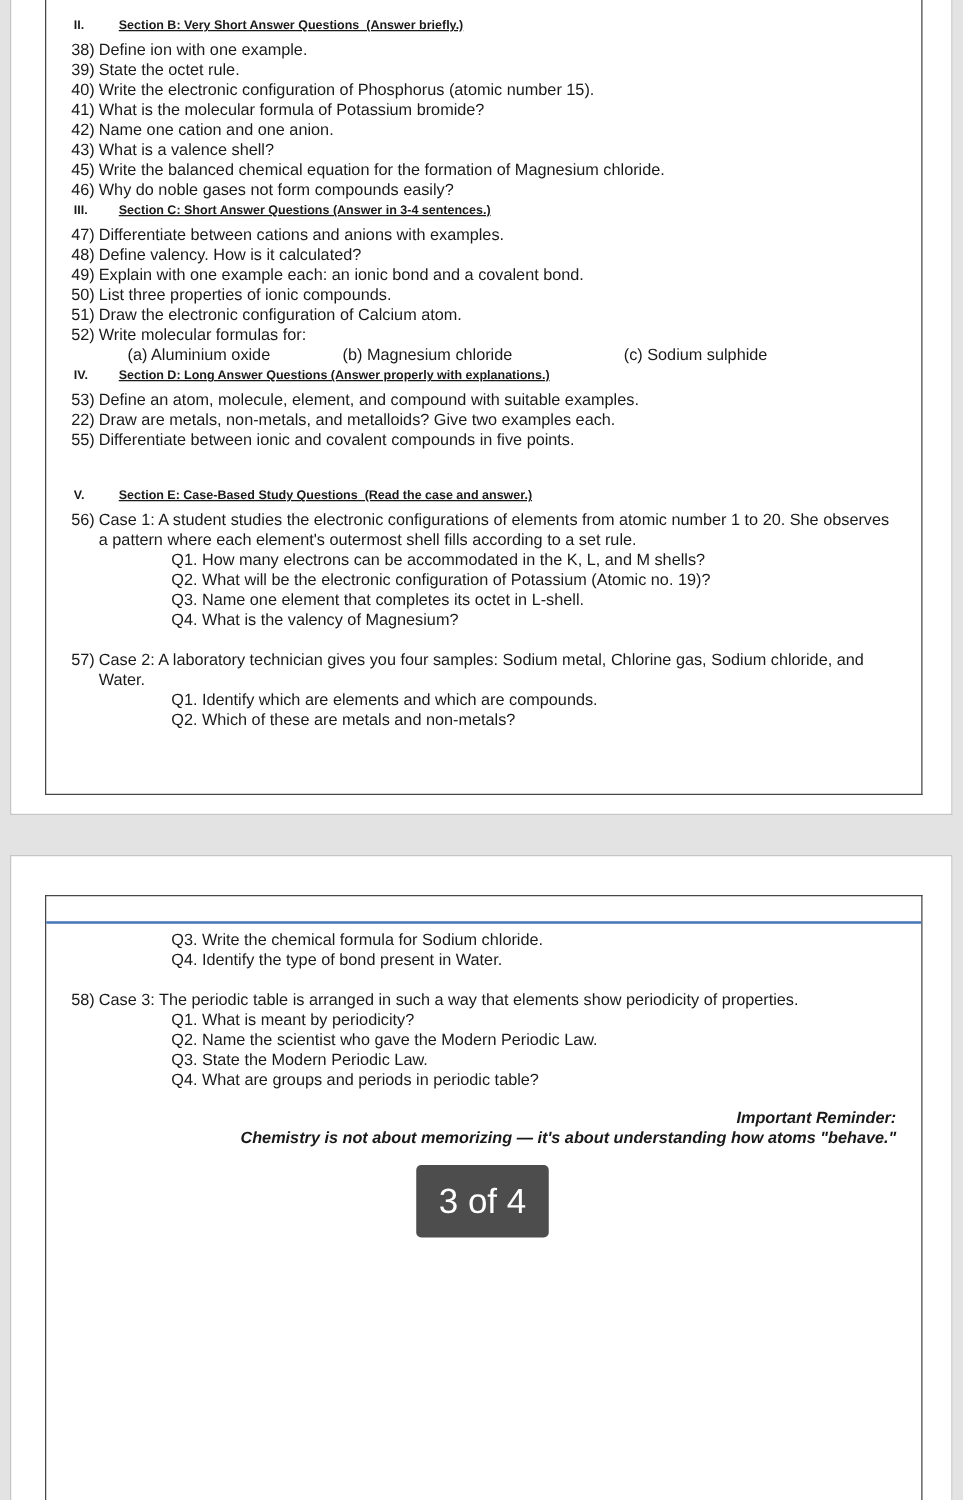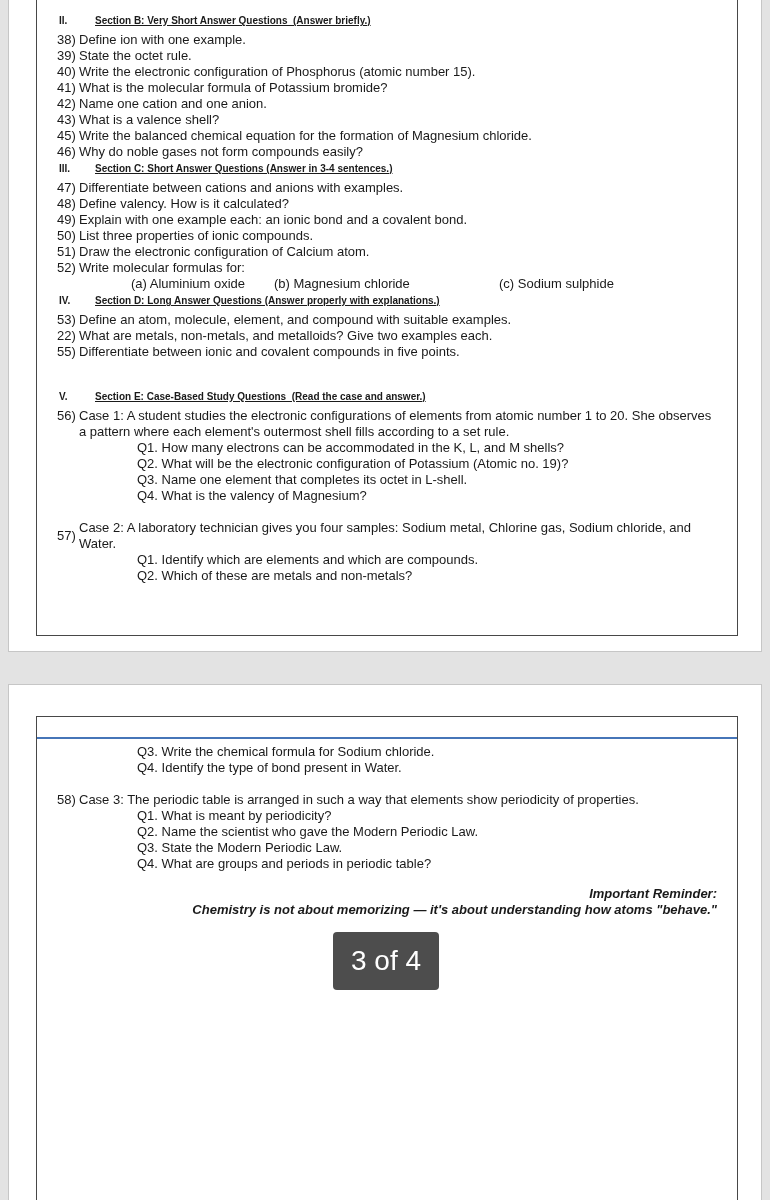--- a/index.html
+++ b/index.html
@@ -35,24 +35,24 @@
   .section.first { margin-top: 0; }
   .section.biggap { margin-top: 28px; }
   .sec-head { display: flex; font-weight: bold; font-size: 10px; line-height: 17px; margin-bottom: 3px; }
   .numeral { flex: 0 0 38px; padding-left: 2px; }
   .sec-title { text-decoration: underline; white-space: pre-wrap; }
 
   .q { display: flex; font-size: 13px; line-height: 16px; }
   .qn { flex: 0 0 22px; }
   .qt { flex: 1; }
   .sub { padding-left: 80px; font-size: 13px; line-height: 16px; }
-  .gap-above { margin-top: 16px; align-items: center; }
+  .gap-above { margin-top: 16px; }
 
   .options { display: flex; font-size: 13px; line-height: 16px; padding-left: 45px; }
-  .opt-a { width: 172px; text-align: center; }
+  .opt-a { width: 172px; }
   .opt-b { width: 225px; }
 
   .blue-rule { height: 2px; background: #4675b8; margin: 20px -20px 5px; }
 
   .reminder { margin-top: 14px; margin-left: -6px; font-weight: bold; font-style: italic; font-size: 13px; line-height: 16px; text-align: right; }
 
   .badge {
     position: absolute;
     left: 333px;
     top: 932px;
@@ -155,21 +155,21 @@
         <div class="sec-head">
           <span class="numeral">IV.</span>
             <span class="sec-title">Section D: Long Answer Questions (Answer properly with explanations.)</span>
         </div>
         <div class="q">
             <span class="qn">53)</span>
             <span class="qt">Define an atom, molecule, element, and compound with suitable examples.</span>
           </div>
         <div class="q">
             <span class="qn">22)</span>
-            <span class="qt">What are metals, non-metals, and metalloids? Give two examples each.</span>
+            <span class="qt">Draw are metals, non-metals, and metalloids? Give two examples each.</span>
           </div>
         <div class="q">
             <span class="qn">55)</span>
             <span class="qt">Differentiate between ionic and covalent compounds in five points.</span>
           </div>
       </div>
 
       <div class="section biggap">
         <div class="sec-head">
           <span class="numeral">V.</span>

